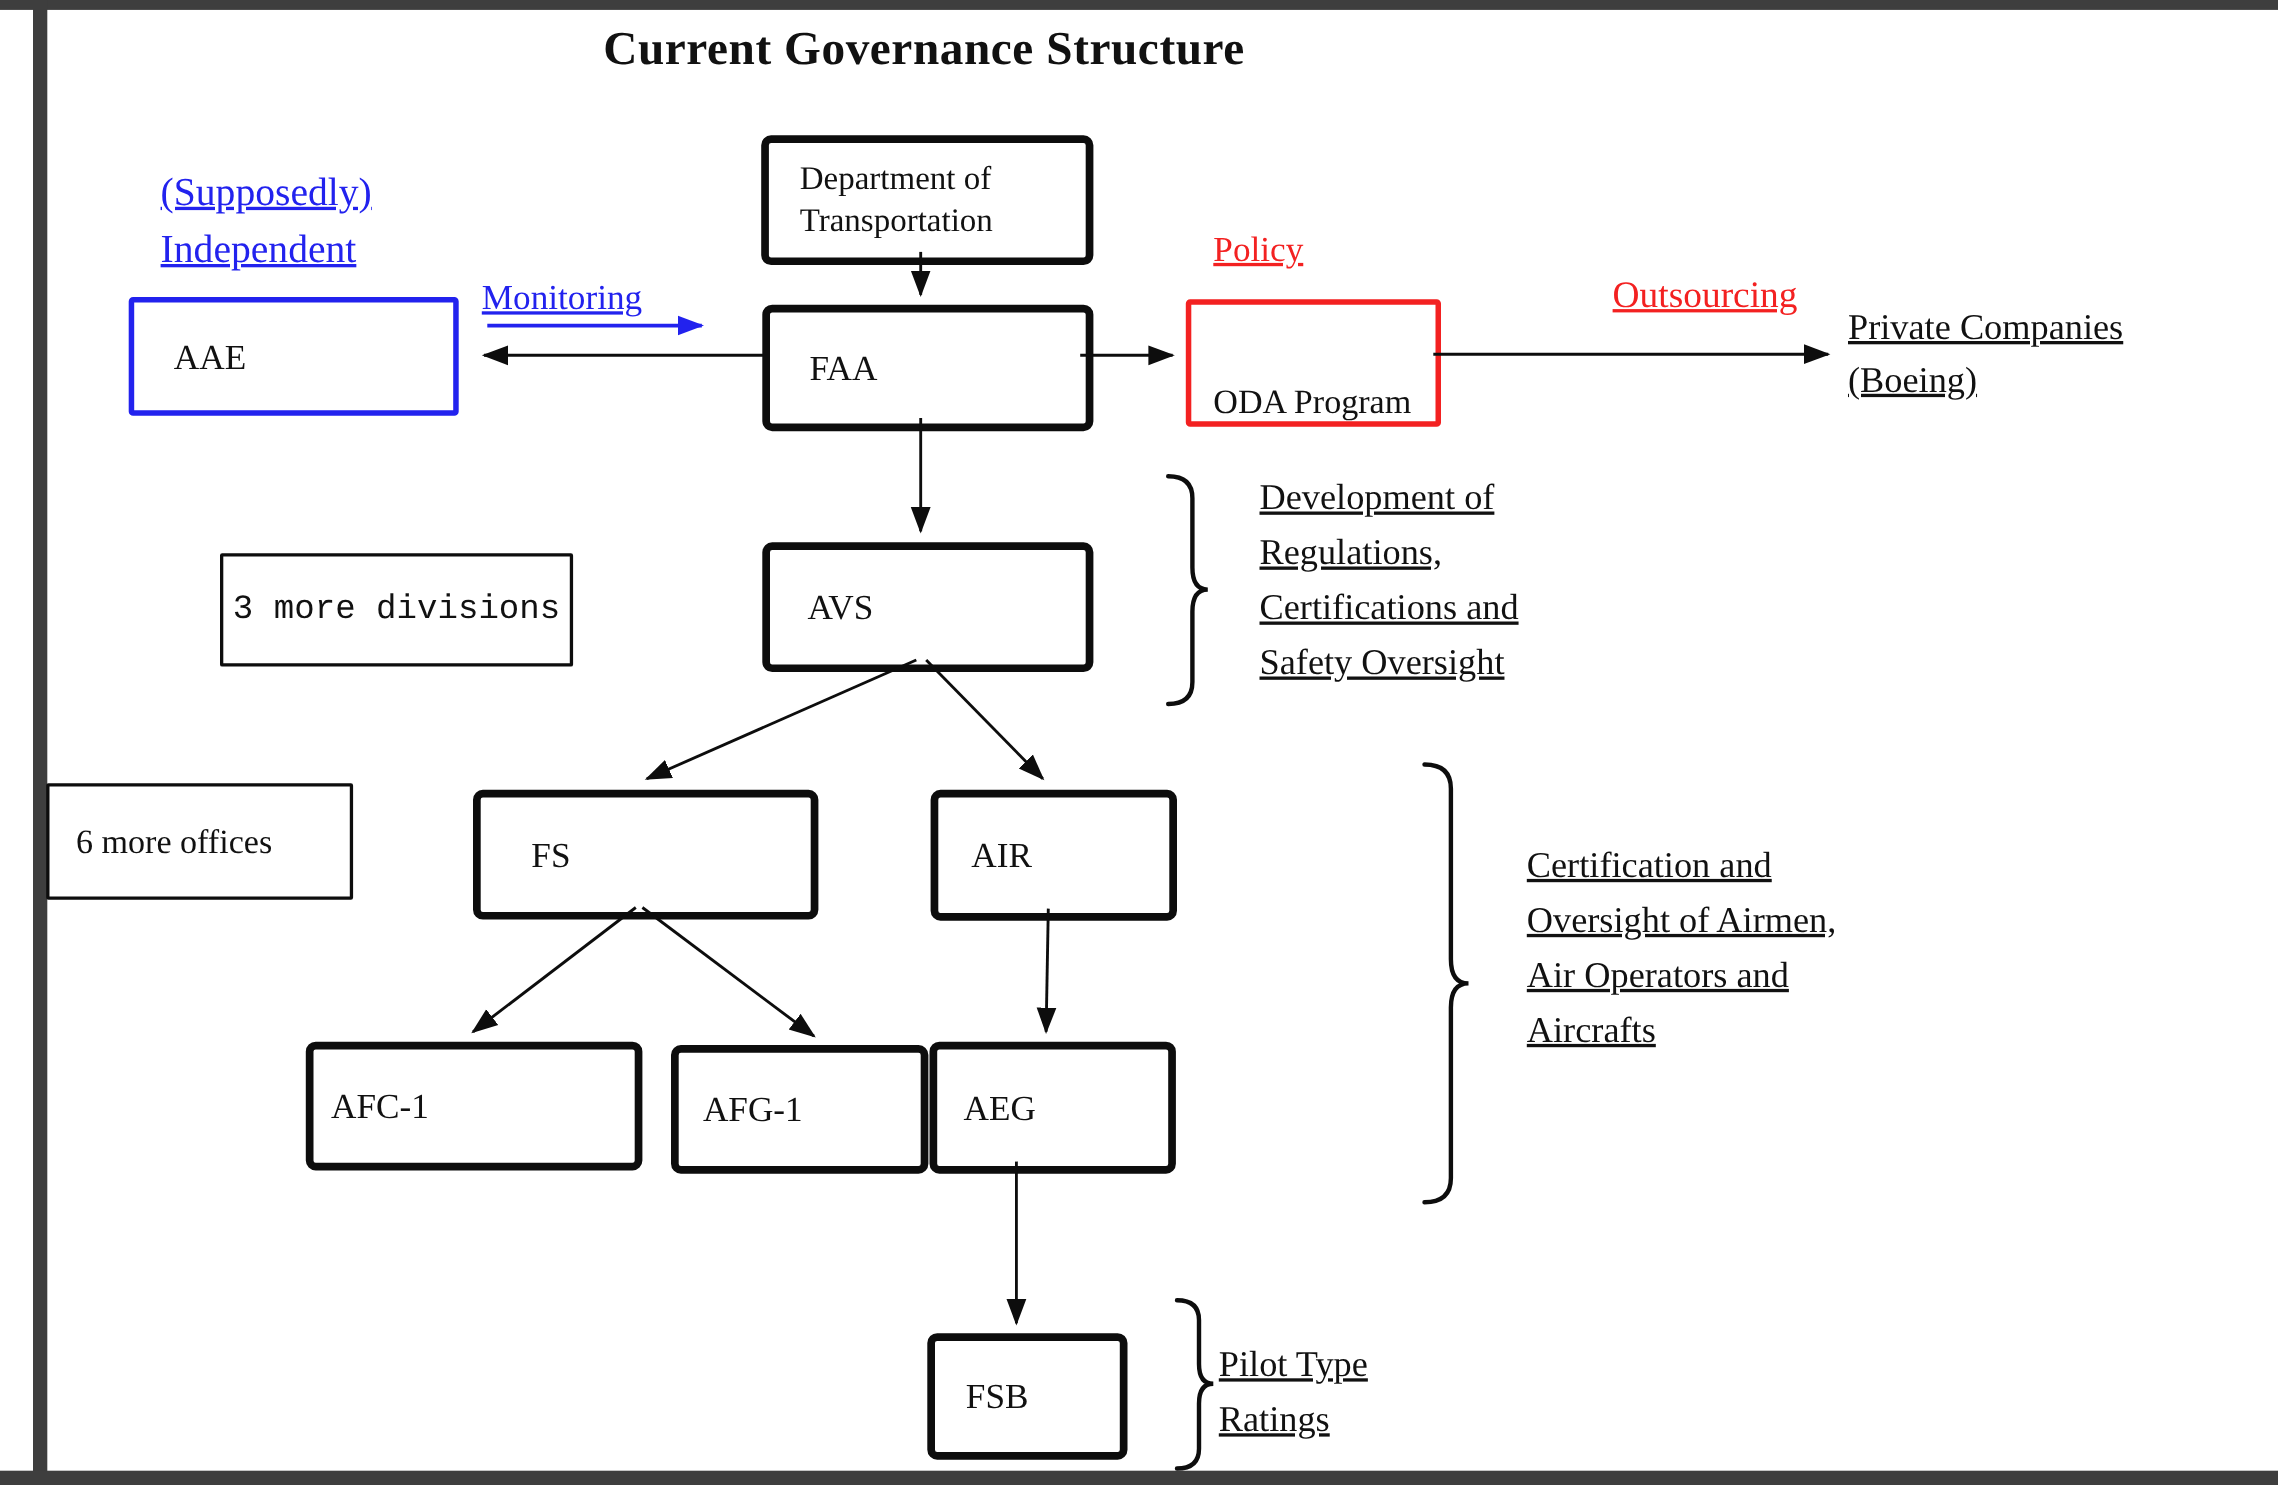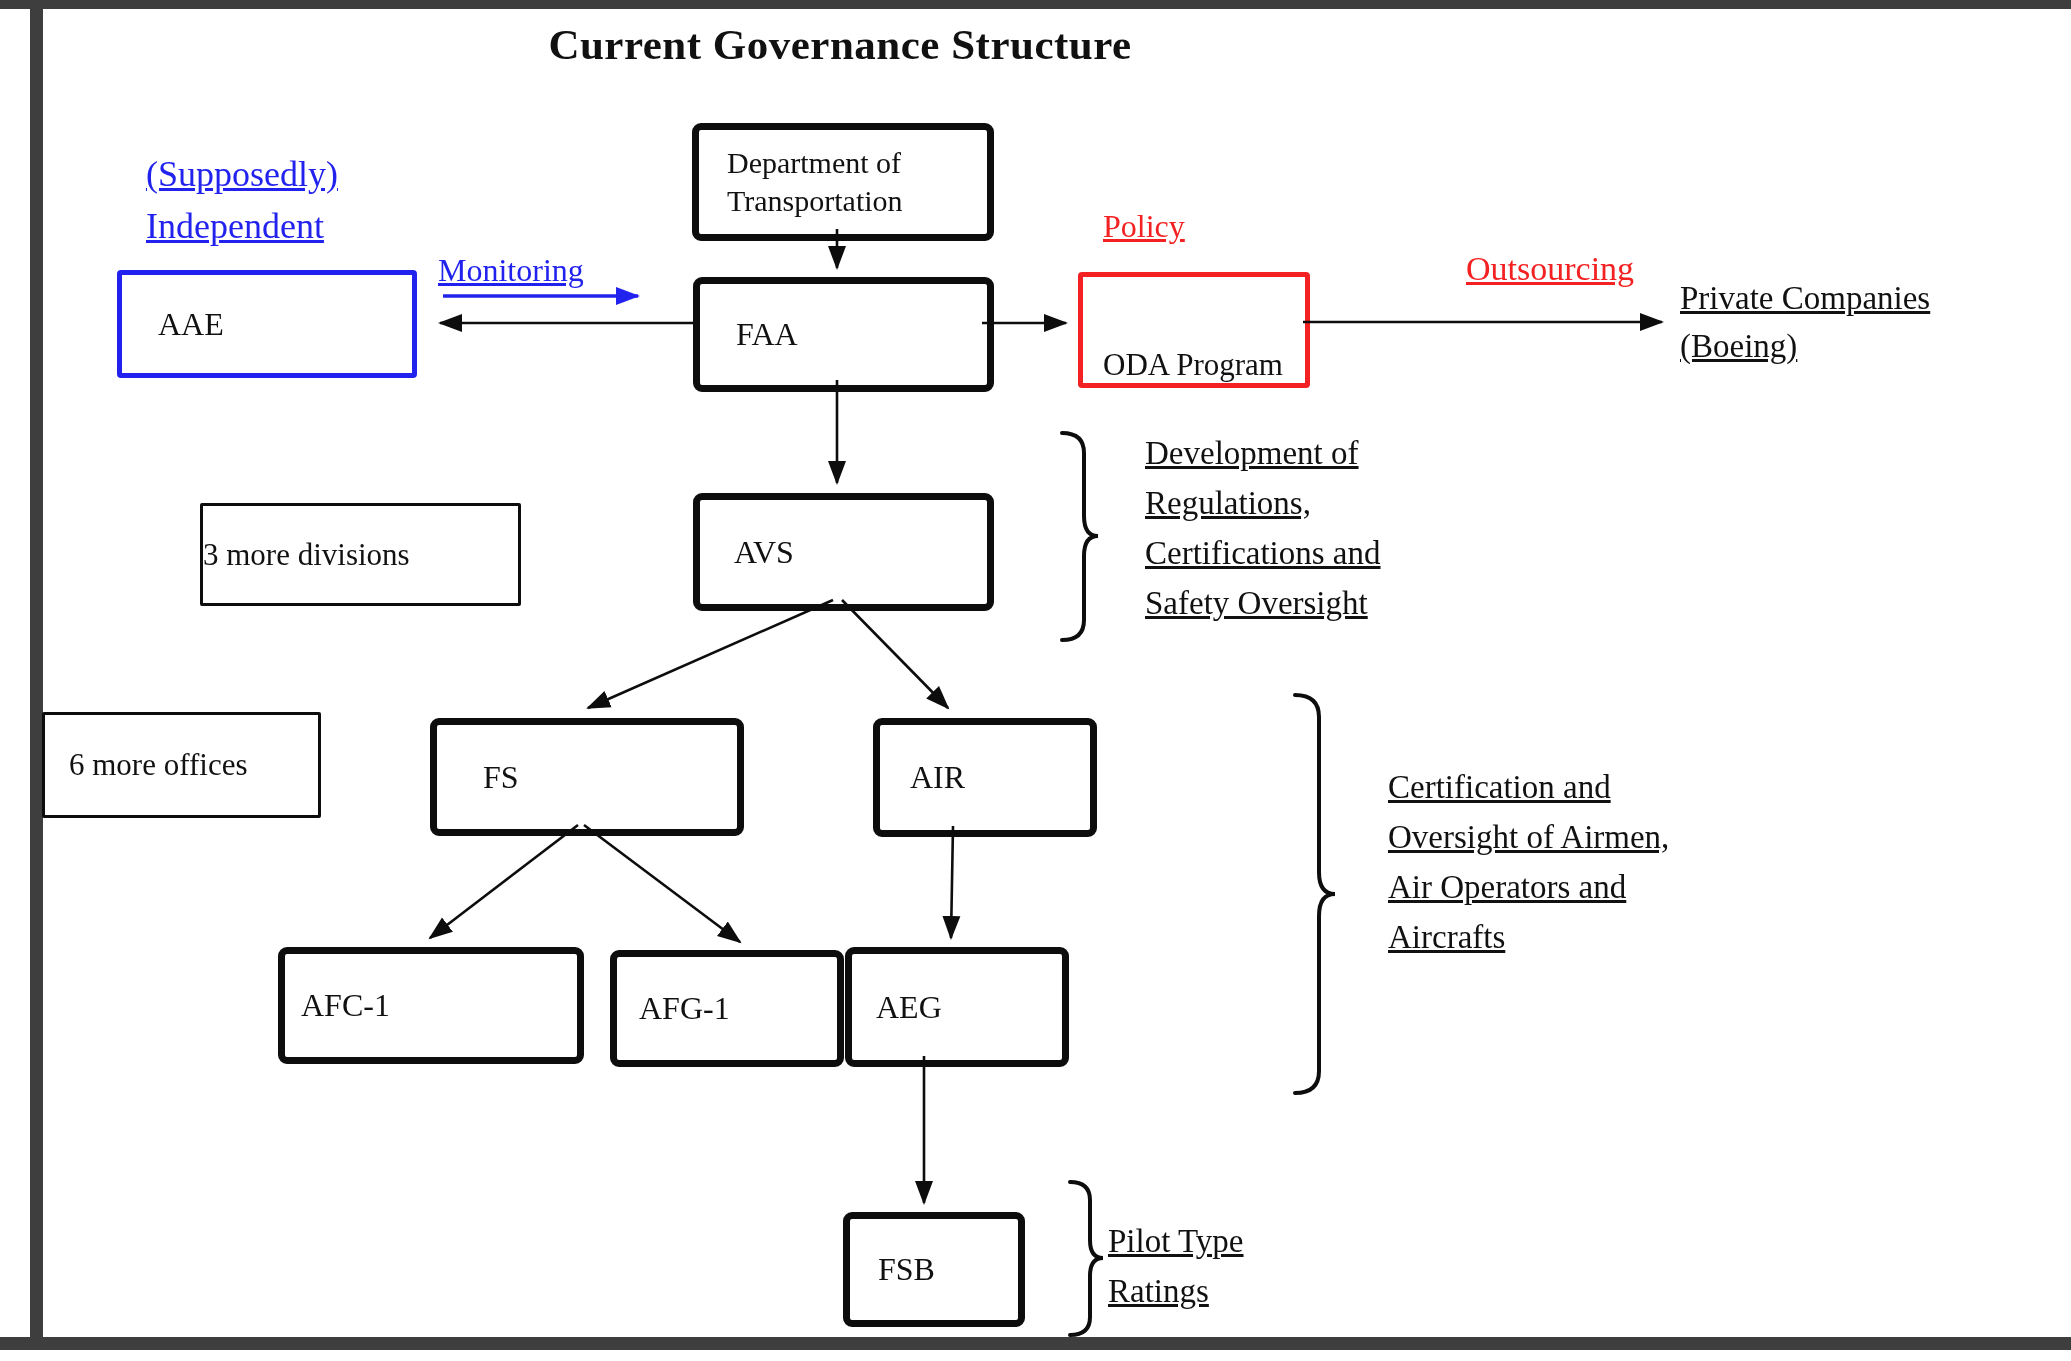--- a/index.html
+++ b/index.html
@@ -50,33 +50,33 @@
   </div>
 
   <div class="box red-box" style="left:1078px;top:272px;width:222px;height:106px;align-items:flex-end;">
     <span style="padding-left:20px;font-size:31px;color:#111;">ODA Program</span>
   </div>
 
   <div class="box thick" style="left:693px;top:493px;width:287px;height:104px;">
     <span style="padding-left:34px;">AVS</span>
   </div>
 
-  <div class="box thin" style="left:200px;top:503px;width:315px;height:97px;">
+  <div class="box thin" style="left:200px;top:503px;width:315px;height:97px;justify-content:center;font-family:Liberation Mono, monospace;">
     <span style="font-size:31px;">3 more divisions</span>
   </div>
 
   <div class="box thin" style="left:42px;top:712px;width:273px;height:100px;">
     <span style="padding-left:24px;font-size:31px;">6 more offices</span>
   </div>
 
   <div class="box thick" style="left:430px;top:718px;width:300px;height:104px;">
     <span style="padding-left:46px;">FS</span>
   </div>
 
-  <div class="box thick" style="left:873px;top:718px;width:210px;height:105px;text-align:center;">
+  <div class="box thick" style="left:846px;top:718px;width:210px;height:105px;text-align:center;">
     <span style="padding-left:30px;">AIR</span>
   </div>
 
   <div class="box thick" style="left:278px;top:947px;width:292px;height:103px;">
     <span style="padding-left:16px;">AFC-1</span>
   </div>
 
   <div class="box thick" style="left:610px;top:950px;width:220px;height:103px;">
     <span style="padding-left:22px;">AFG-1</span>
   </div>

